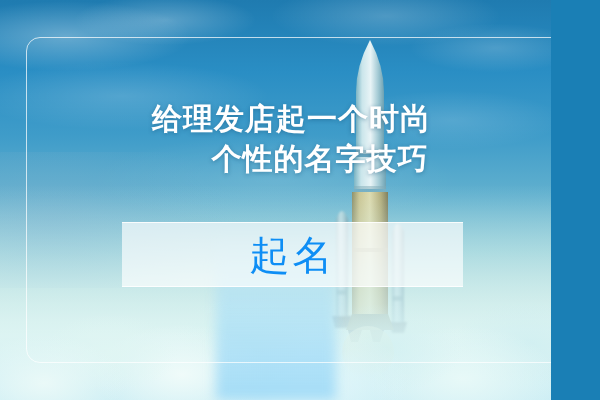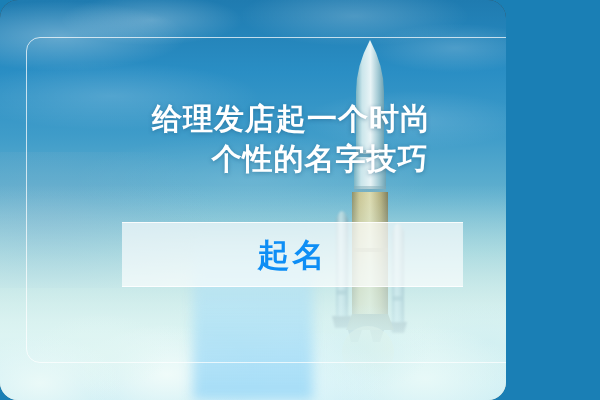--- a/index.html
+++ b/index.html
@@ -4,24 +4,23 @@
 <style>
   * { margin:0; padding:0; box-sizing:border-box; }
   html,body { width:600px; height:400px; overflow:hidden; }
   body {
     font-family:"DejaVu Sans","Liberation Sans",sans-serif;
     background:#1a7fb5;
   }
 
   .banner {
     position:relative;
-    width:506px; height:400px;
+    width:551px; height:400px;
     overflow:hidden;
     background:#404040;
-    border-radius:18px;
   }
 
   
   .sky {
     position:absolute; inset:0;
     background:
       linear-gradient(180deg,
         #1f7bb0 0%,
         #2a8ec4 18%,
         #3f9cc9 34%,
@@ -105,22 +104,22 @@
     left:122px; top:222px;
     width:341px; height:65px;
     background:rgba(255,255,255,.66);
     border-top:1px solid rgba(255,255,255,.85);
     border-bottom:1px solid rgba(255,255,255,.85);
     display:flex;
     align-items:center;
     justify-content:center;
   }
   .keyword-bar .keyword {
-    font-size:32px;
-    font-weight:bold;
+    font-size:40px;
+    font-weight:normal;
     color:#0e8ef5;
     letter-spacing:3px;
     line-height:1;
   }
 </style>
 </head>
 <body>
 
 <div class="banner">
 

